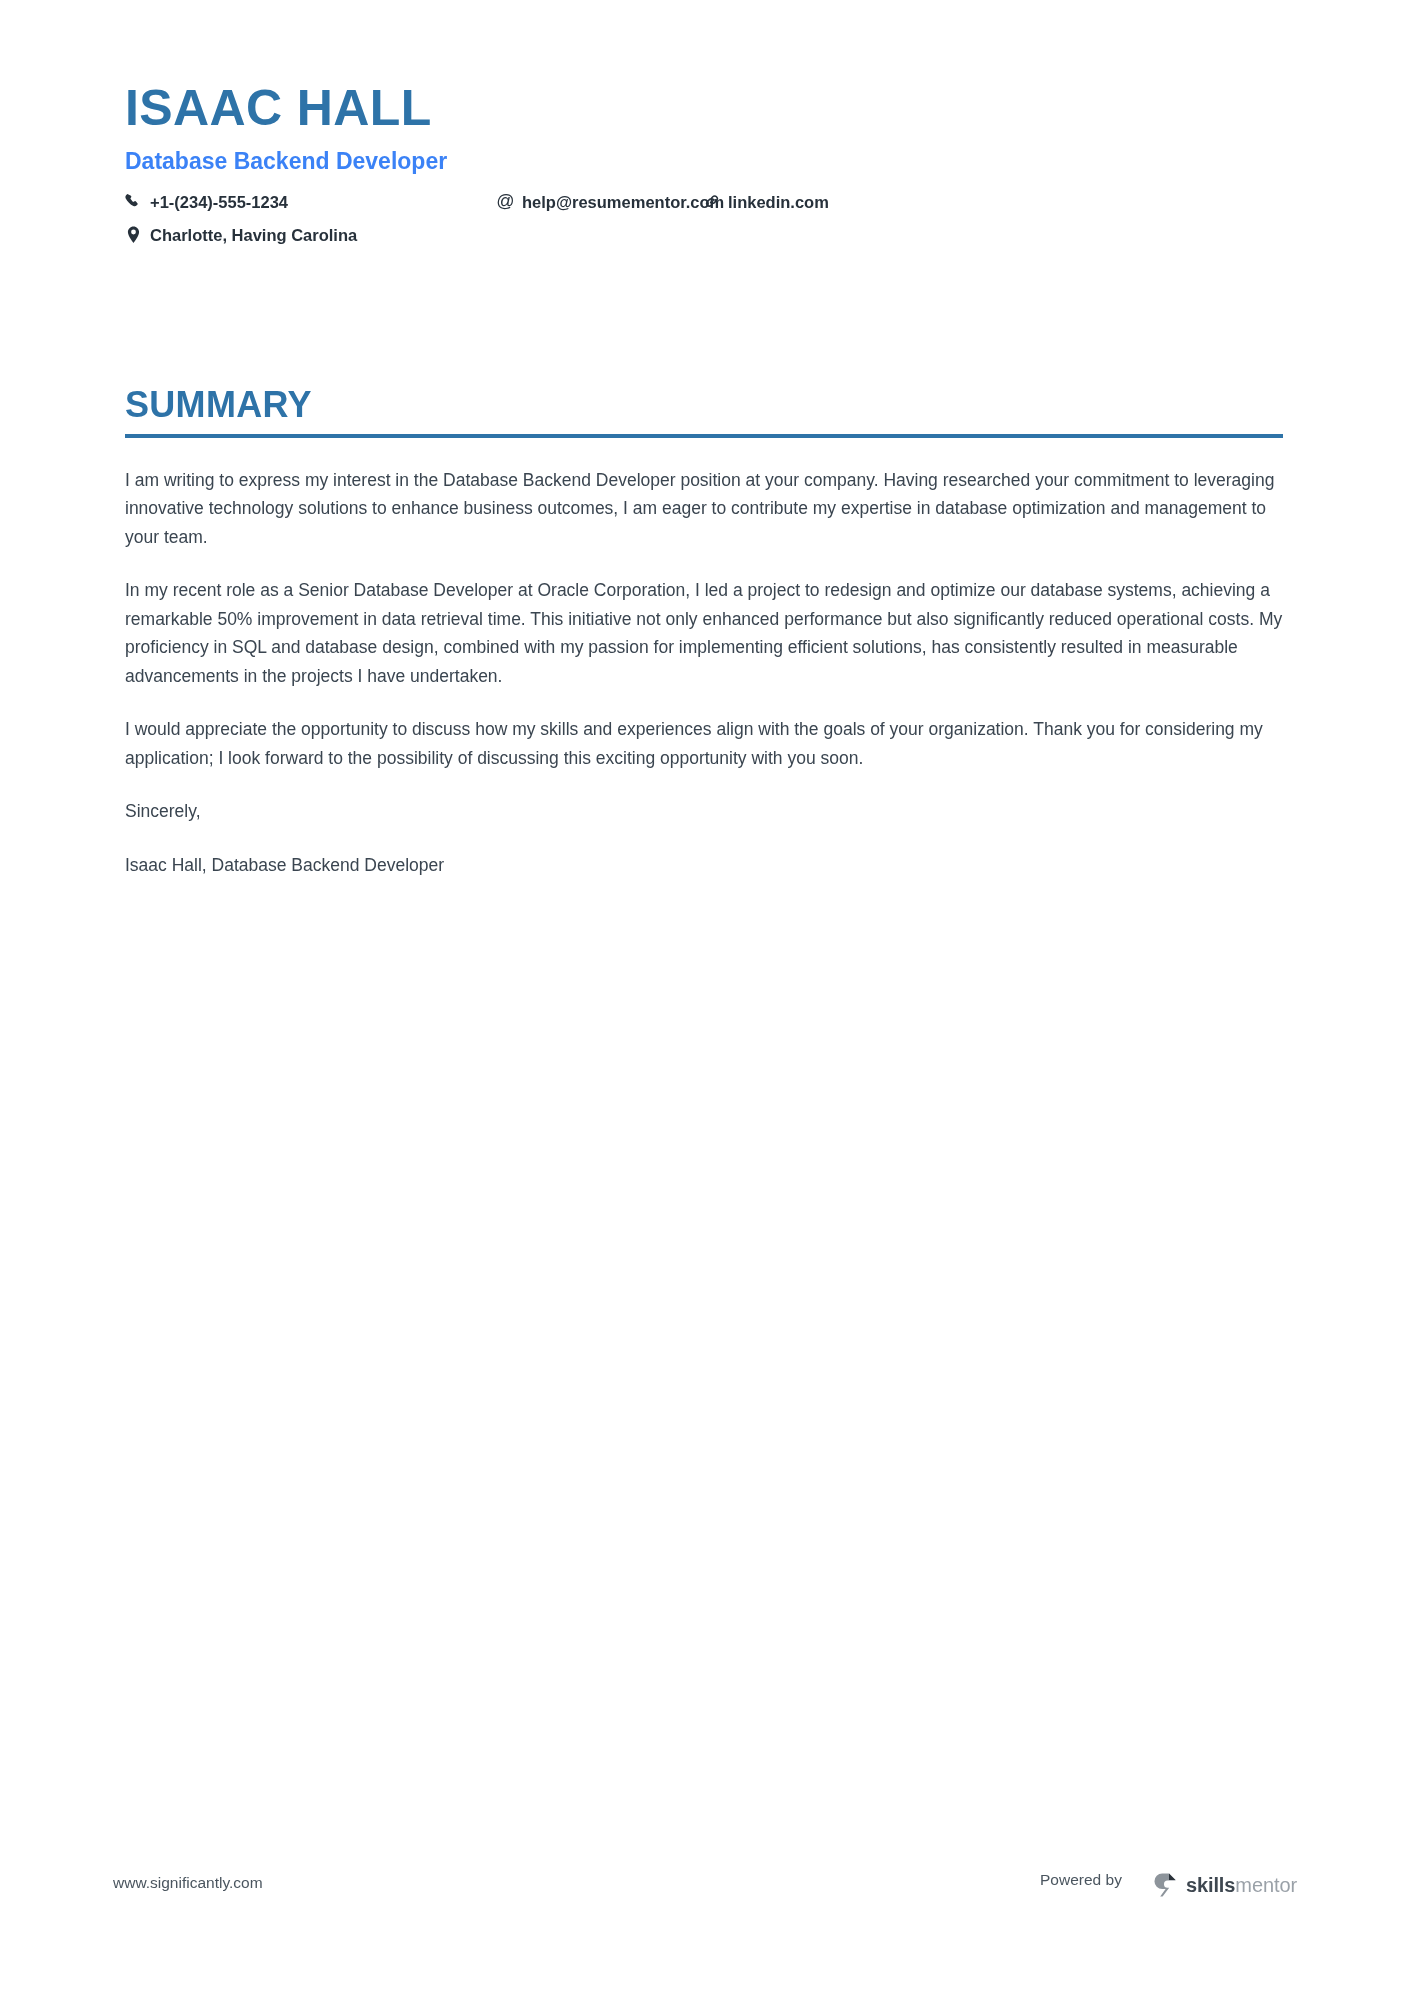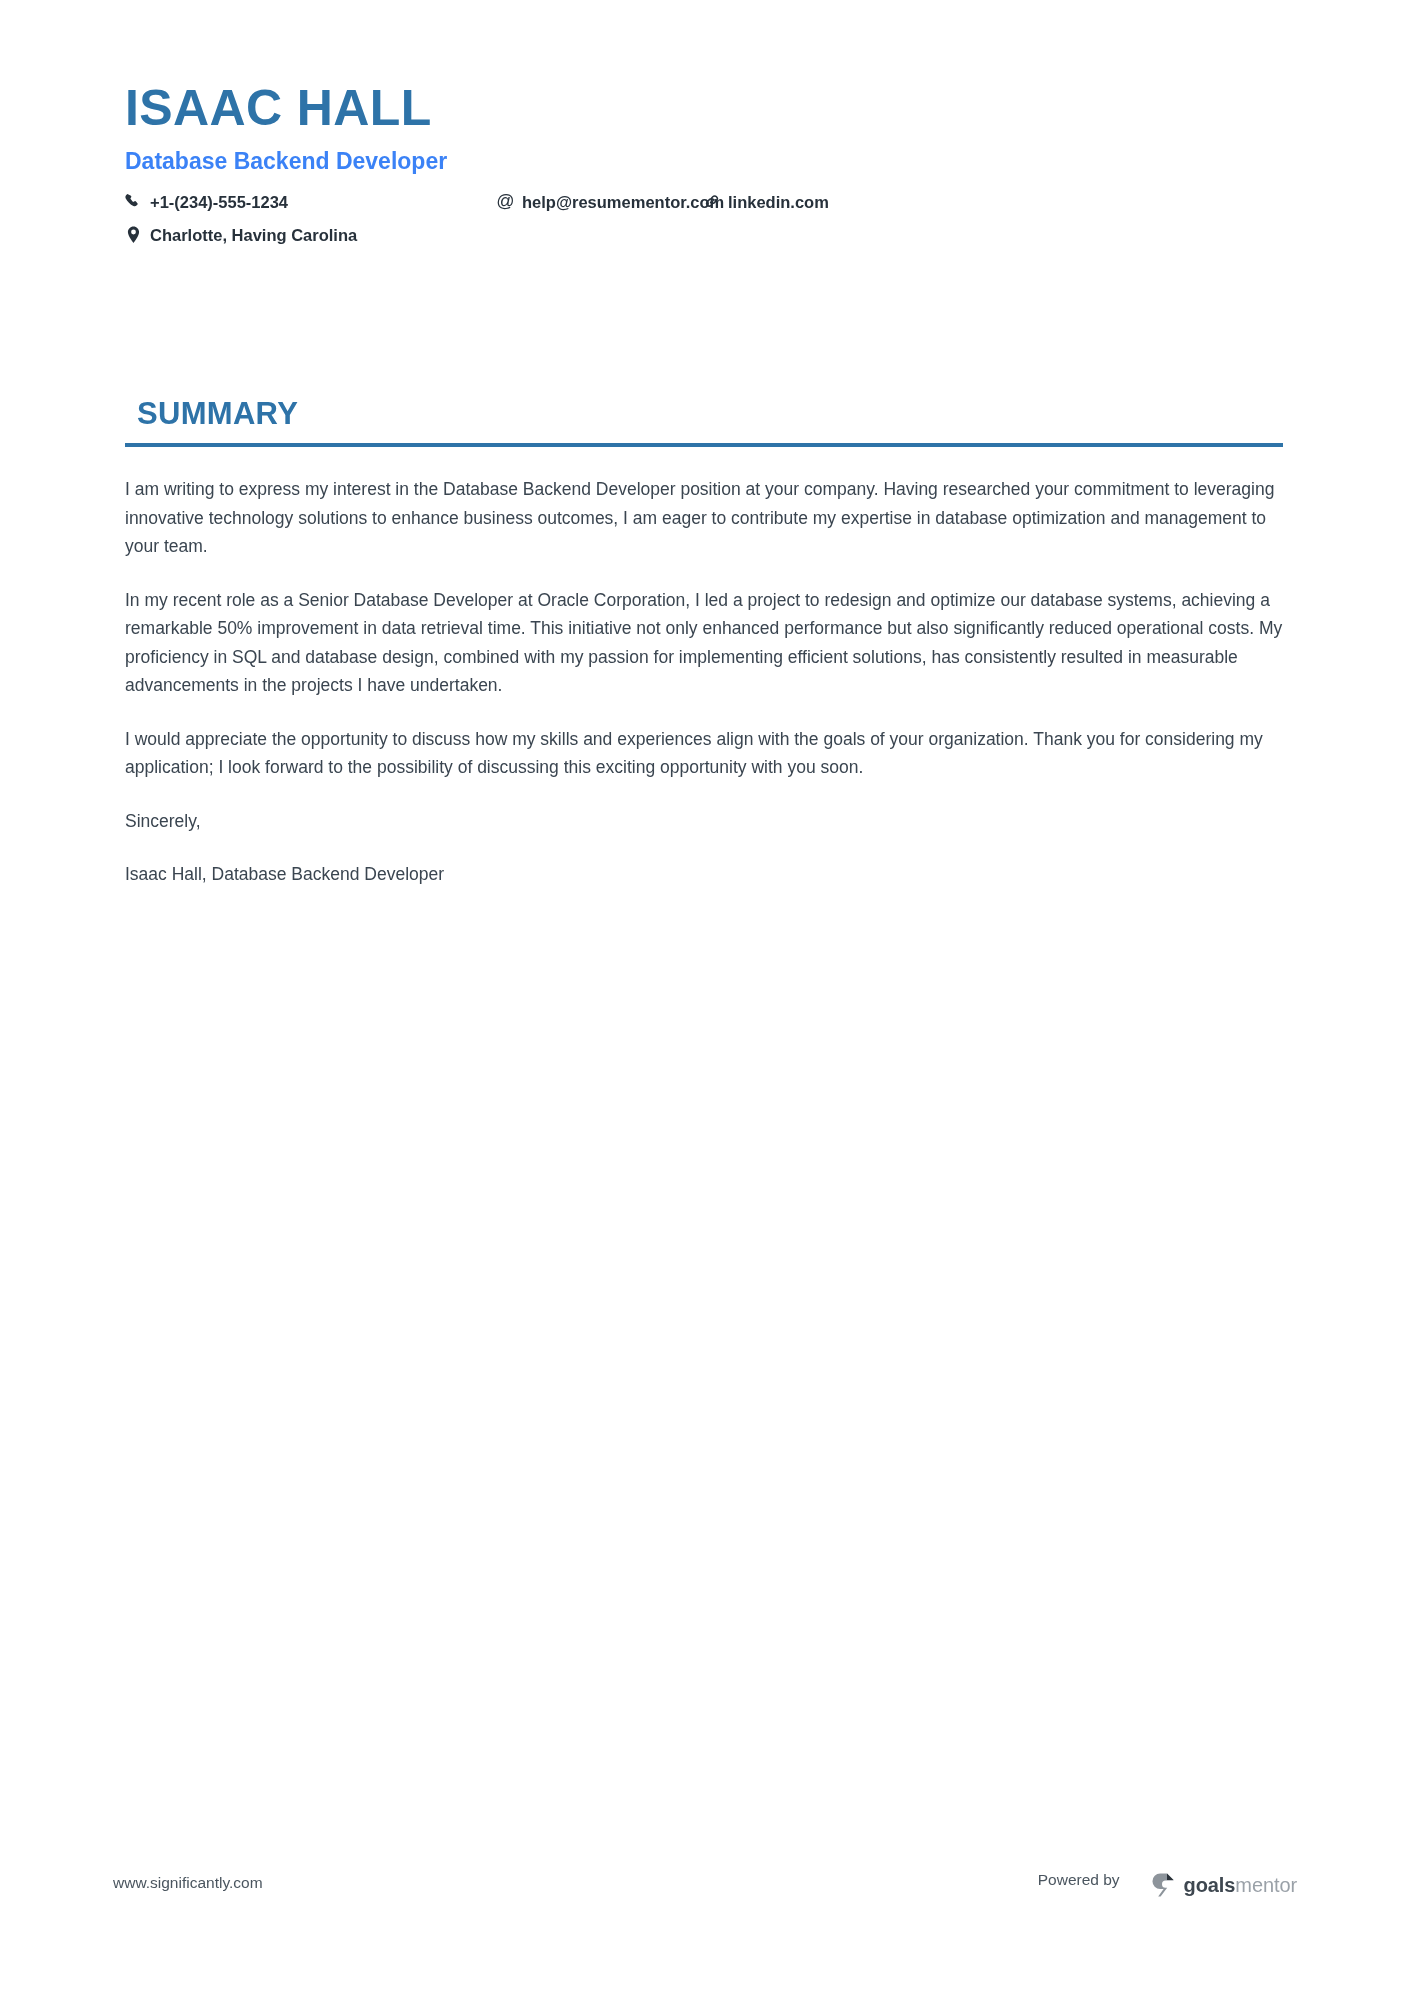--- a/index.html
+++ b/index.html
@@ -84,25 +84,25 @@
 
   
   .section {
     position: absolute;
     left: 125px;
     width: 1158px;
   }
   .section-summary { top: 385px; }
 
   .section-title {
-    font-size: 31px;
+    font-size: 36px;
     font-weight: 700;
     color: #2E73A8;
     letter-spacing: 0.3px;
-    margin: 12px;
+    margin: 0;
     text-transform: uppercase;
     line-height: 1.1;
   }
   .section-rule {
     margin-top: 9px;
     height: 4px;
     width: 100%;
     background: #2E73A8;
   }
 
@@ -233,19 +233,19 @@
     <div class="footer-powered">
       <span class="powered-label">Powered by</span>
       <span class="brand">
         <span class="brand-mark">
           <svg width="23" height="26" viewBox="0 0 23 26" aria-hidden="true">
             <path d="M1.5 1.5 H15 L21.5 8 V8.6 H13.6 a3.6 3.6 0 0 0 0 7.2 H15.2 L8.6 24.5 H6.2 L11.6 17 H8.2 A6.7 6.7 0 0 1 8.2 1.5 Z" fill="#8D949B"></path>
             <path d="M15 1.5 L21.5 8 H15 Z" fill="#2B323A"></path>
           </svg>
         </span>
         <span class="brand-name">
-          <span class="b1">goals</span><span class="b2">mentor</span>
+          <span class="b1">skills</span><span class="b2">mentor</span>
         </span>
       </span>
     </div>
   </div>
 
 </div>
 
 </body></html>

